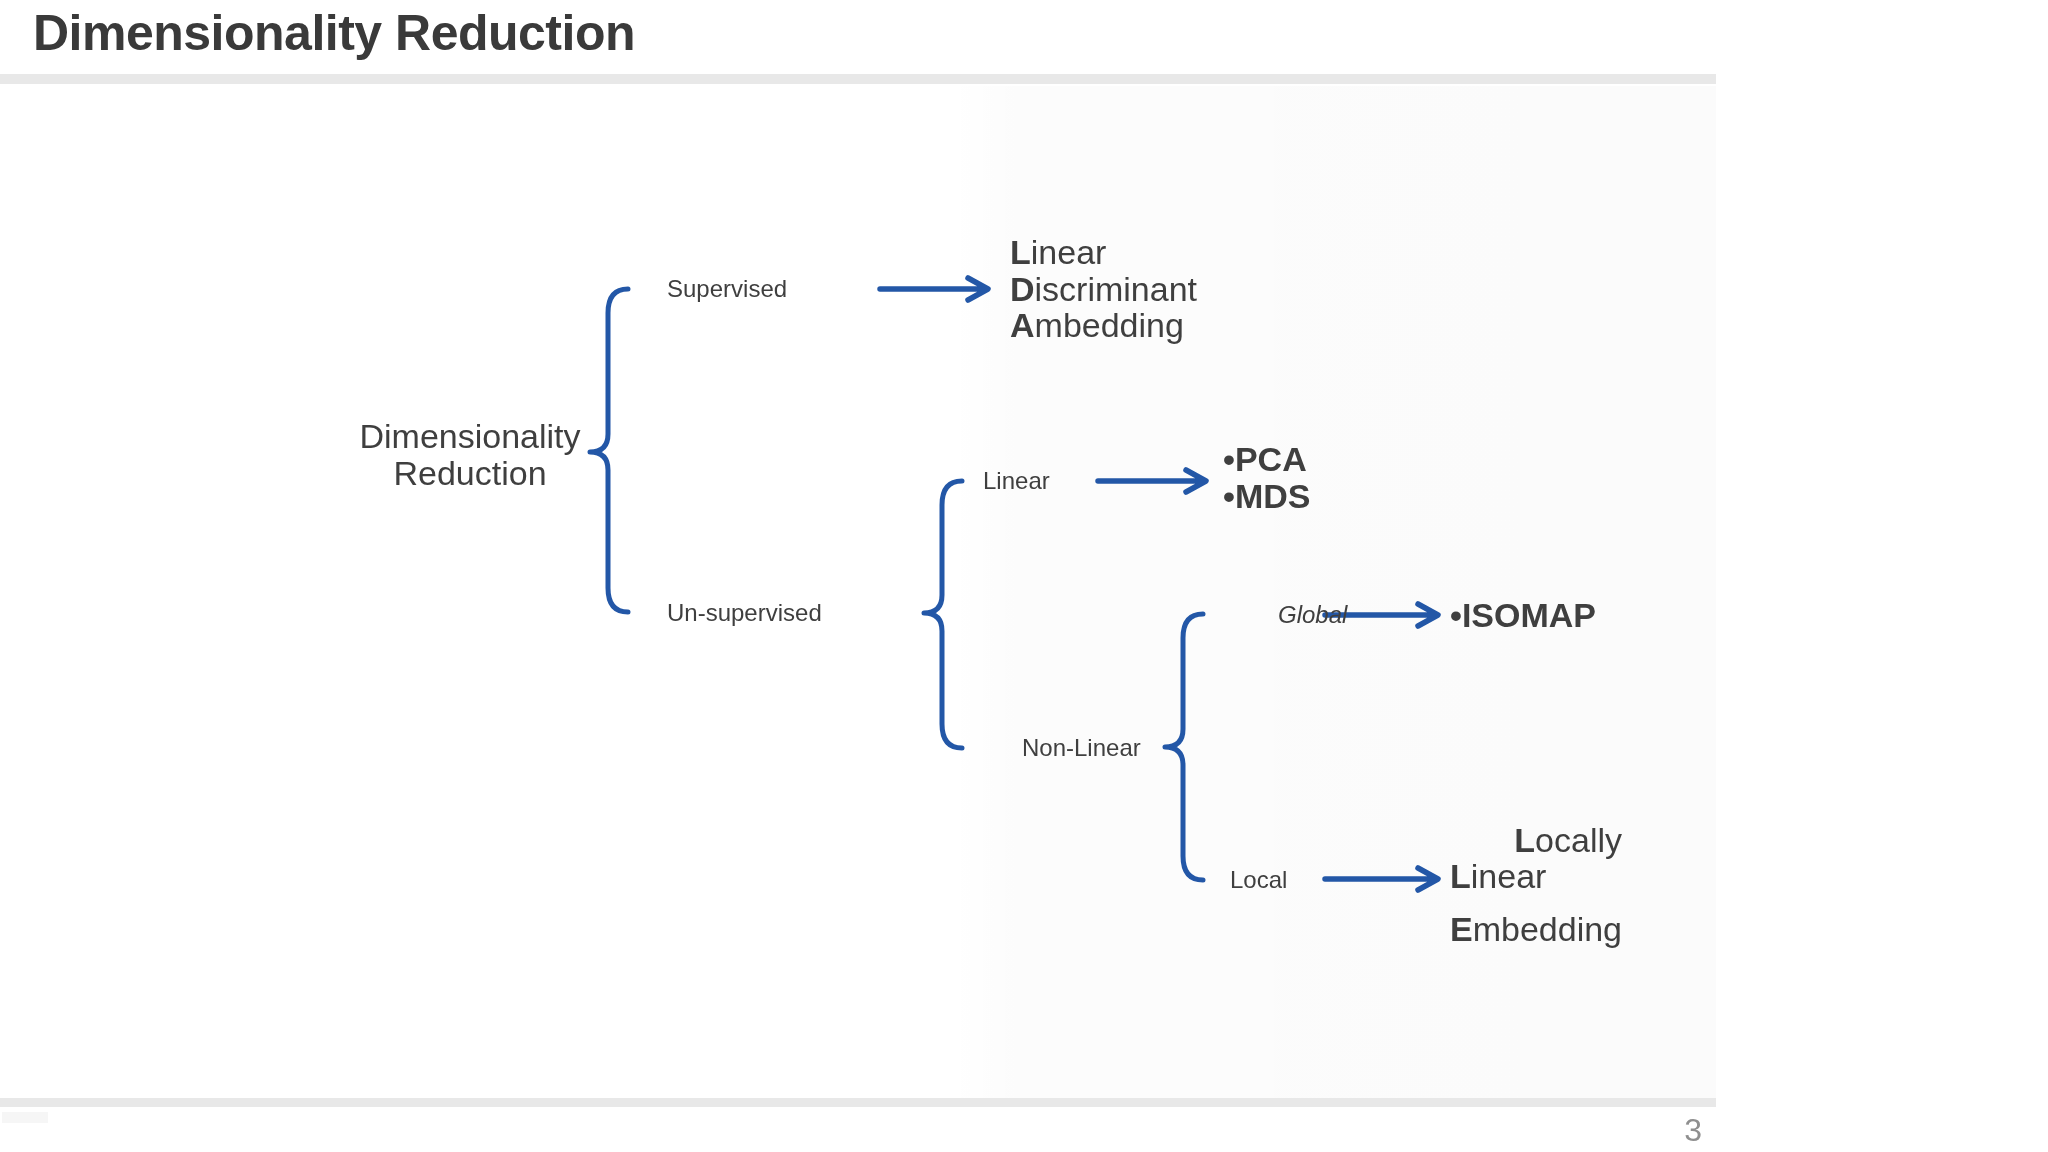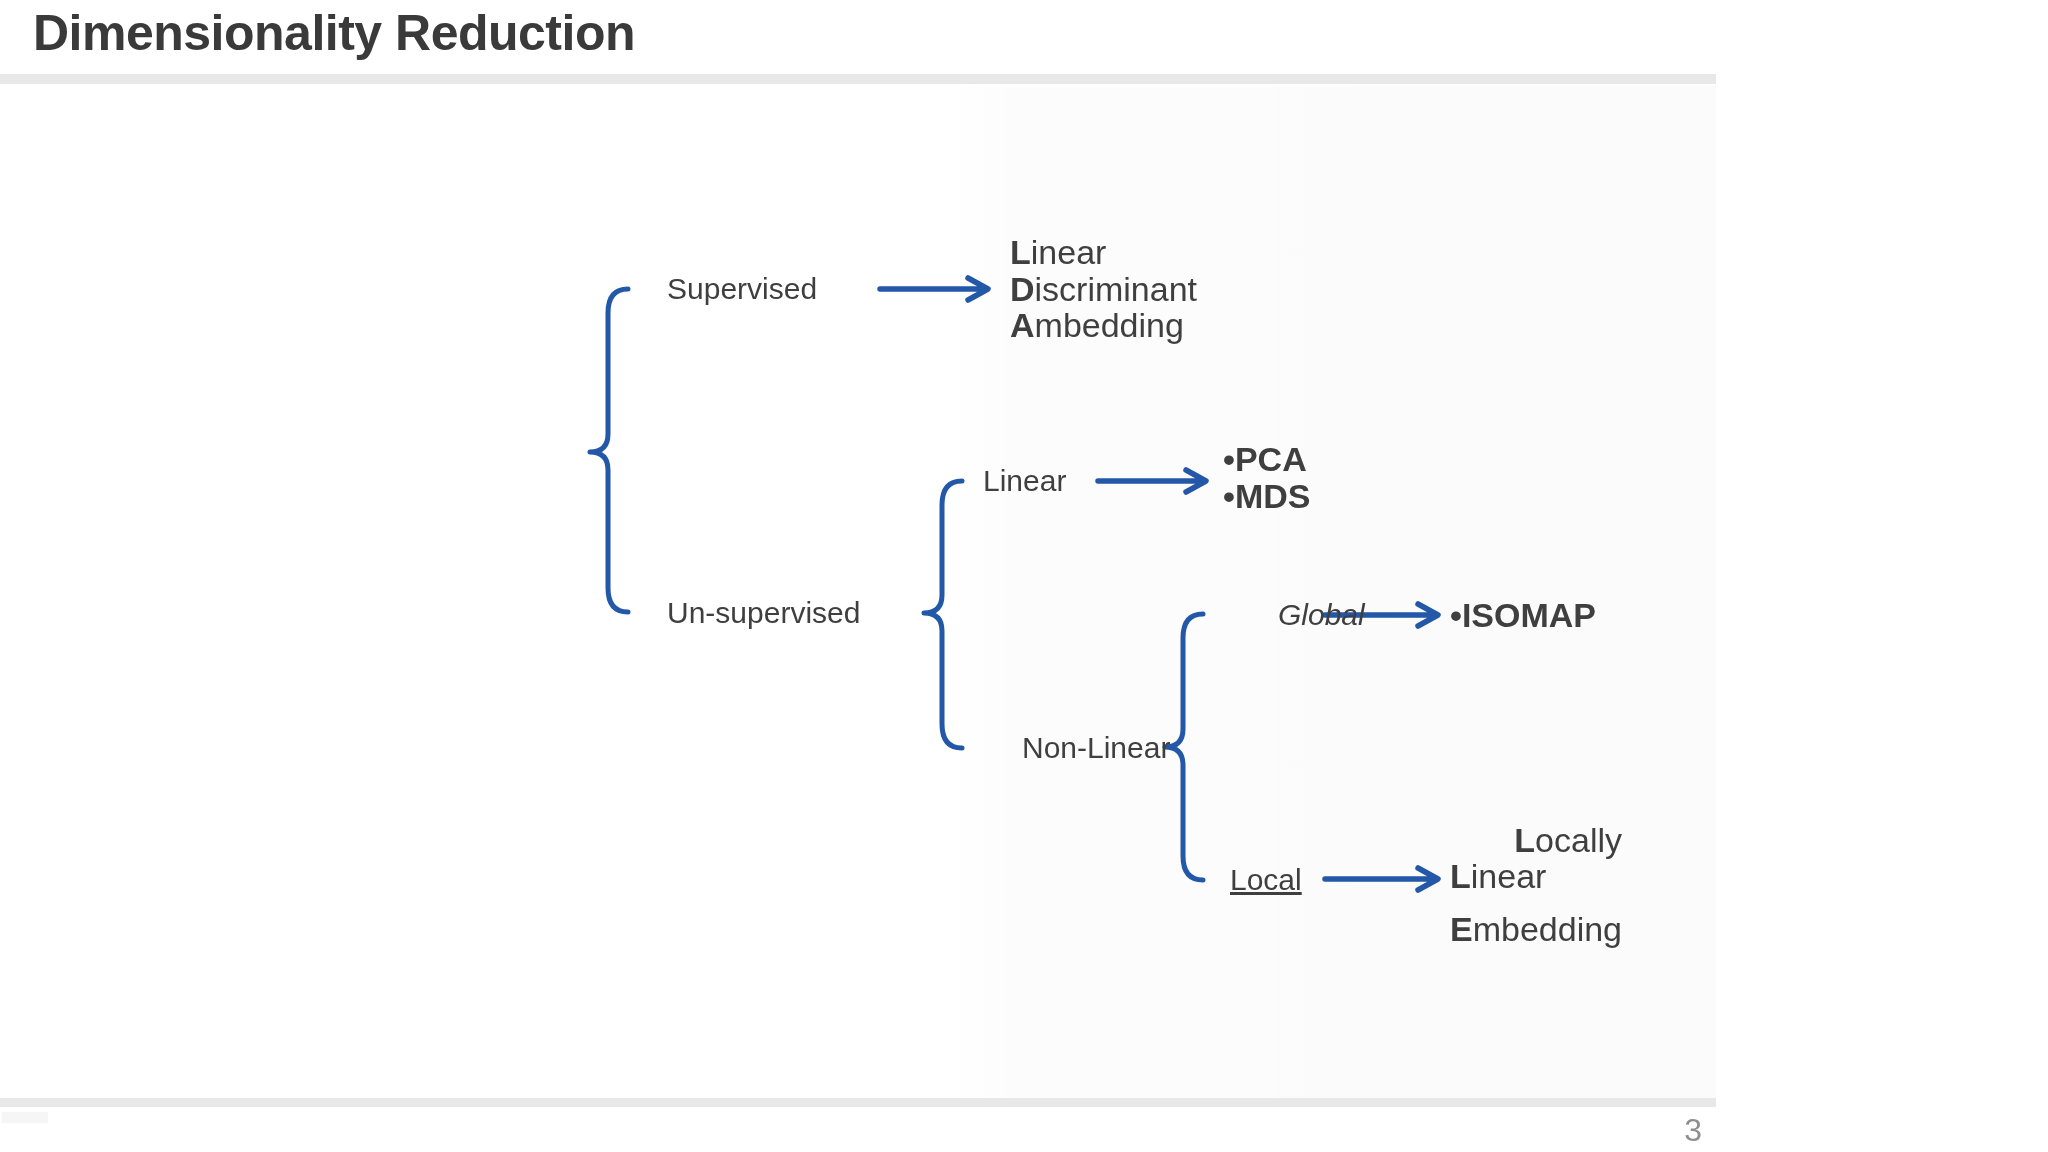--- a/index.html
+++ b/index.html
@@ -14,21 +14,21 @@
   }
   .hdivider{position:absolute;left:0;top:74px;width:2048px;height:10px;background:#e8e8e8;}
   .fdivider{position:absolute;left:0;top:1098px;width:2048px;height:9px;background:#e8e8e8;}
   .corner-chip{position:absolute;left:2px;top:1112px;width:46px;height:11px;background:#f6f6f6;}
   .right-tint{
     position:absolute;left:950px;top:86px;width:1098px;height:1012px;pointer-events:none;
     background:linear-gradient(90deg,rgba(0,0,0,0) 0%,rgba(0,0,0,0.012) 6%,rgba(0,0,0,0.02) 100%);
   }
   .pagenum{position:absolute;right:14px;top:1112px;font-size:32px;line-height:36px;color:#8f8f8f;}
   
-  .lbl{position:absolute;font-size:30px;line-height:37px;white-space:nowrap;color:#3f3f3f;}
+  .lbl{position:absolute;font-size:24px;line-height:37px;white-space:nowrap;color:#3f3f3f;}
   .block{position:absolute;font-size:34px;white-space:nowrap;color:#3f3f3f;}
   .block .ln{line-height:36.5px;}
   .b{font-weight:700;}
   .root{width:280px;text-align:center;}
   svg.wires{position:absolute;left:0;top:0;}
 </style>
 </head>
 <body>
 
 <div class="slide">
@@ -45,40 +45,44 @@
       <path d="M 1203 614 Q 1183 614 1183 638 L 1183 729 Q 1183 747 1165 747 Q 1183 747 1183 765 L 1183 856 Q 1183 880 1203 880"></path>
       <g stroke-width="5.5">
         <path d="M 880 289 L 982 289 M 968 278 L 988 289 L 968 300"></path>
         <path d="M 1098 481 L 1200 481 M 1186 470 L 1206 481 L 1186 492"></path>
         <path d="M 1325 615 L 1432 615 M 1418 604 L 1438 615 L 1418 626"></path>
         <path d="M 1325 879 L 1432 879 M 1418 868 L 1438 879 L 1418 890"></path>
       </g>
     </g>
   </svg>
 
+  <div class="block root" style="left:330px;top:418px;line-height:37px;">
+    <div class="ln">Dimensionality</div>
+    <div class="ln">Reduction</div>
+  </div>
 
   <div class="lbl" style="left:667px;top:270px;">Supervised</div>
   <div class="lbl" style="left:667px;top:594px;">Un-supervised</div>
 
   <div class="block" style="left:1010px;top:234px;">
     <div class="ln"><span class="b">L</span><span>inear</span></div>
     <div class="ln"><span class="b">D</span><span>iscriminant</span></div>
     <div class="ln"><span class="b">A</span><span>mbedding</span></div>
   </div>
 
   <div class="lbl" style="left:983px;top:462px;">Linear</div>
   <div class="lbl" style="left:978px;top:729px;margin-left:44px;">Non-Linear</div>
 
   <div class="block b" style="left:1223px;top:441px;line-height:37px;">
     <div class="ln"><span>•</span><span>PCA</span></div>
     <div class="ln"><span>•</span><span>MDS</span></div>
   </div>
 
   <div class="lbl" style="left:1278px;top:596px;font-style:italic;">Global</div>
-  <div class="lbl" style="left:1230px;top:861px;text-decoration:underline;">Local</div>
+  <div class="lbl" style="left:1230px;top:861px;">Local</div>
 
   <div class="block b" style="left:1450px;top:597px;line-height:37px;">
     <div class="ln"><span>•</span><span>ISOMAP</span></div>
   </div>
 
   <div class="block" style="left:1450px;top:822px;">
     <div class="ln" style="line-height:36px;text-align:right;"><span class="b">L</span><span>ocally</span></div>
     <div class="ln" style="line-height:36px;"><span class="b">L</span><span>inear</span></div>
     <div class="ln" style="line-height:36px;margin-top:17px;"><span class="b">E</span><span>mbedding</span></div>
   </div>

